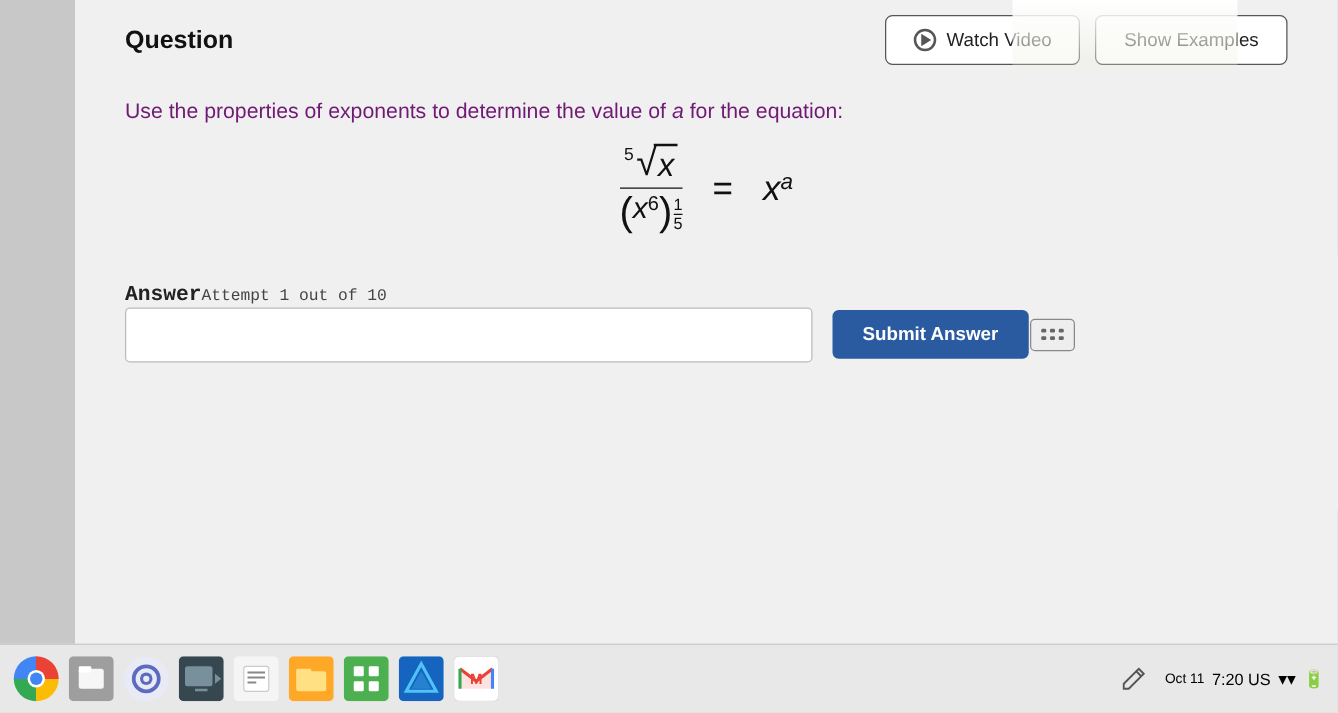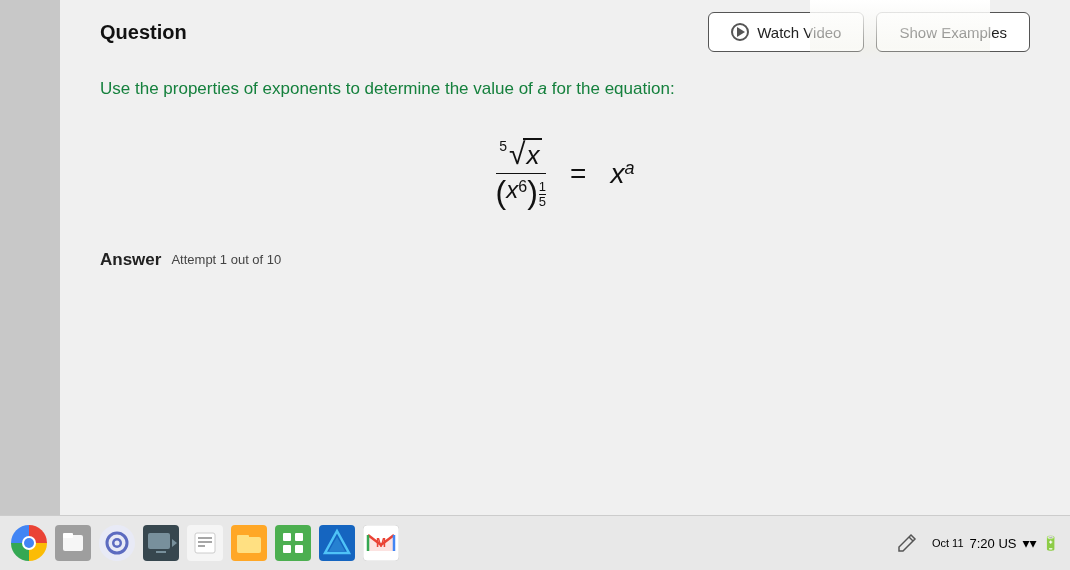--- a/index.html
+++ b/index.html
@@ -90,22 +90,22 @@
       height: 0;
       border-top: 5px solid transparent;
       border-bottom: 5px solid transparent;
       border-left: 8px solid #555;
       margin-left: 2px;
     }
 
     
     .question-text {
       font-size: 17px;
-      color: #15803d;
-      margin-bottom: 36px;
+      color: #701a75;
+      margin-bottom: 13px;
       line-height: 1.5;
     }
 
     .question-text em {
       font-style: italic;
     }
 
     
     .math-container {
       display: flex;
@@ -204,21 +204,22 @@
     }
 
     
     .answer-section {
       margin-top: 10px;
     }
 
     .answer-label-row {
       display: flex;
       align-items: center;
-      gap: 10px;
+      gap: 0;
+      font-family: Liberation Mono, monospace;
     }
 
     .answer-label {
       font-size: 17px;
       font-weight: bold;
       color: #222;
     }
 
     .attempt-text {
       font-size: 13px;
@@ -434,20 +435,36 @@
 
     </div>
   </div>
 
   <div class="answer-section">
     <div class="answer-label-row">
       <span class="answer-label">Answer</span>
       <span class="attempt-text">Attempt 1 out of 10</span>
     </div>
 
+    <div class="answer-input-row">
+      <input type="text" class="answer-input" placeholder="" style="">
+
+      <div class="keyboard-icon">
+        <div class="keyboard-dots">
+          <div class="keyboard-dot"></div>
+          <div class="keyboard-dot"></div>
+          <div class="keyboard-dot"></div>
+          <div class="keyboard-dot"></div>
+          <div class="keyboard-dot"></div>
+          <div class="keyboard-dot"></div>
+        </div>
+      </div>
+
+      <button class="btn-submit">Submit Answer</button>
+    </div>
   </div>
 
 </div>
 
 <div class="taskbar">
 
   <div class="taskbar-app-icon">
     <div class="chrome-icon">
       <div class="chrome-center">
         <div class="chrome-inner"></div>

